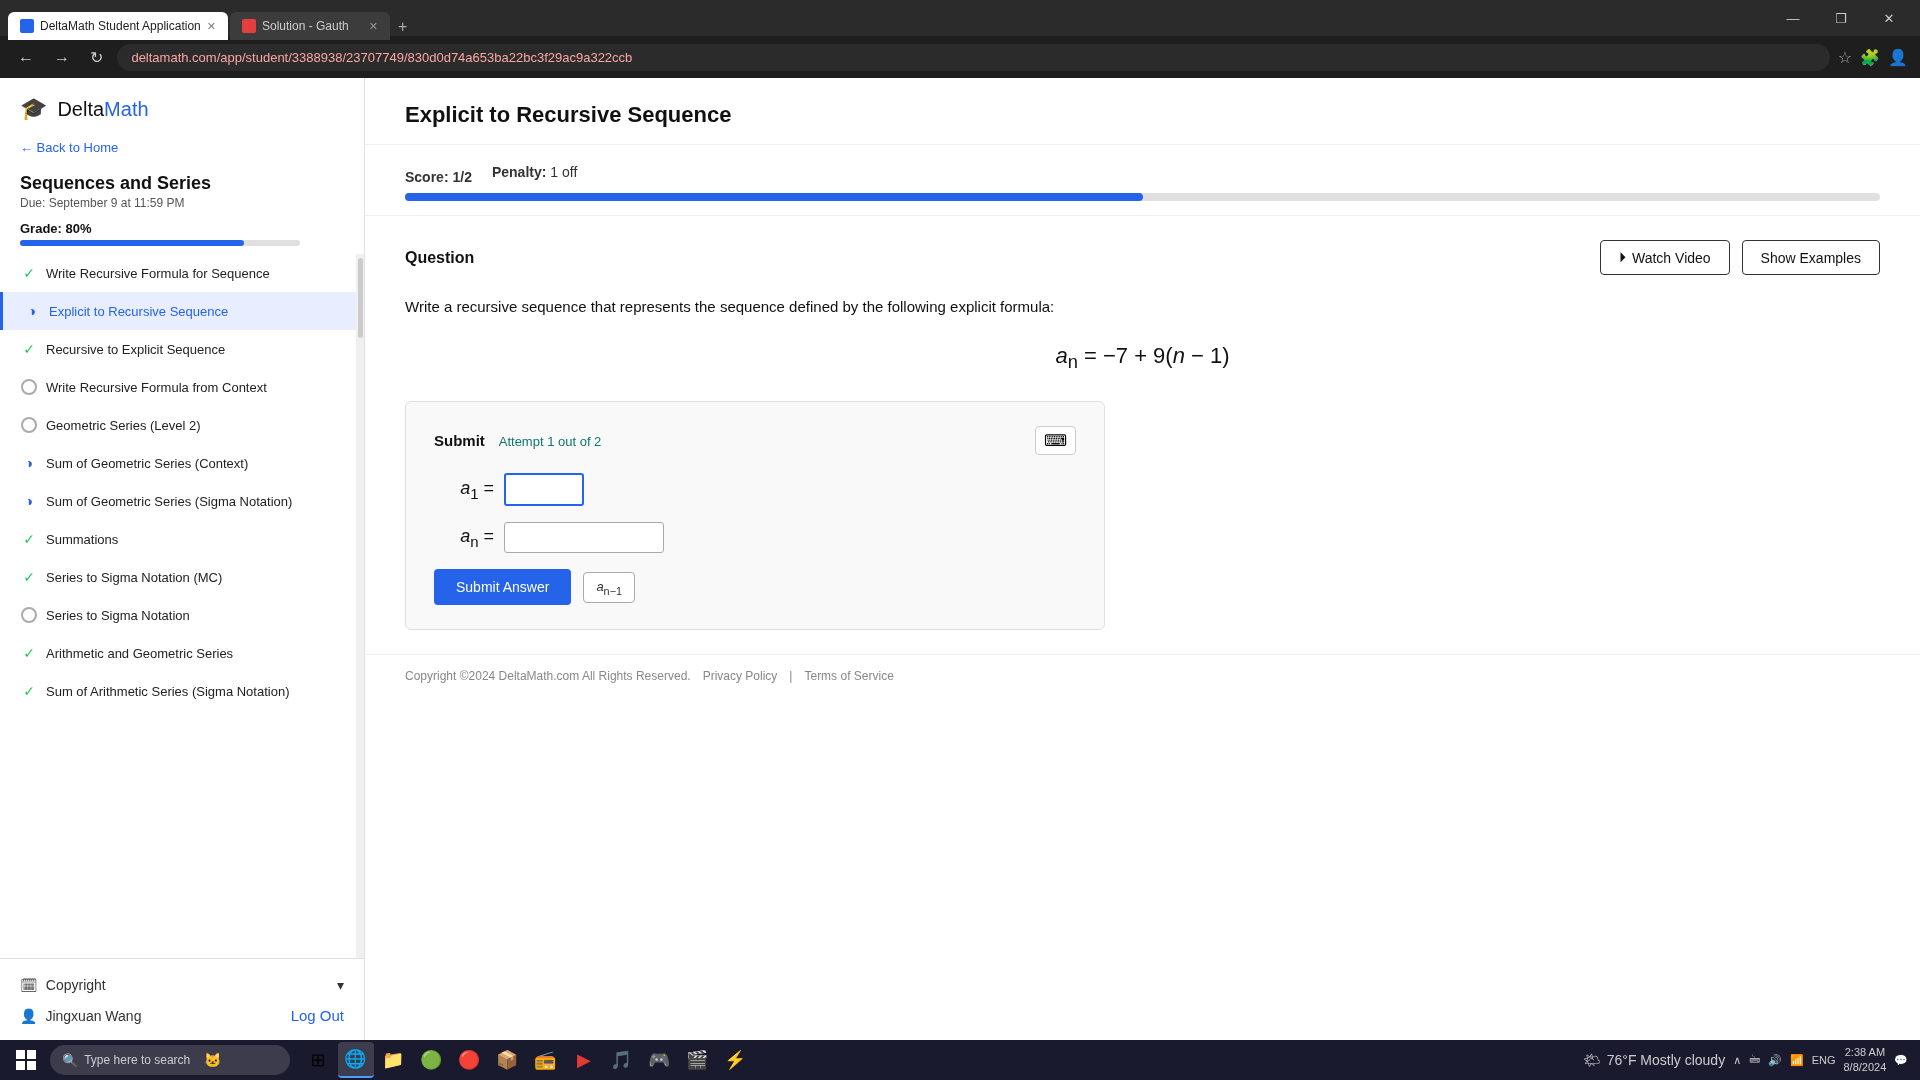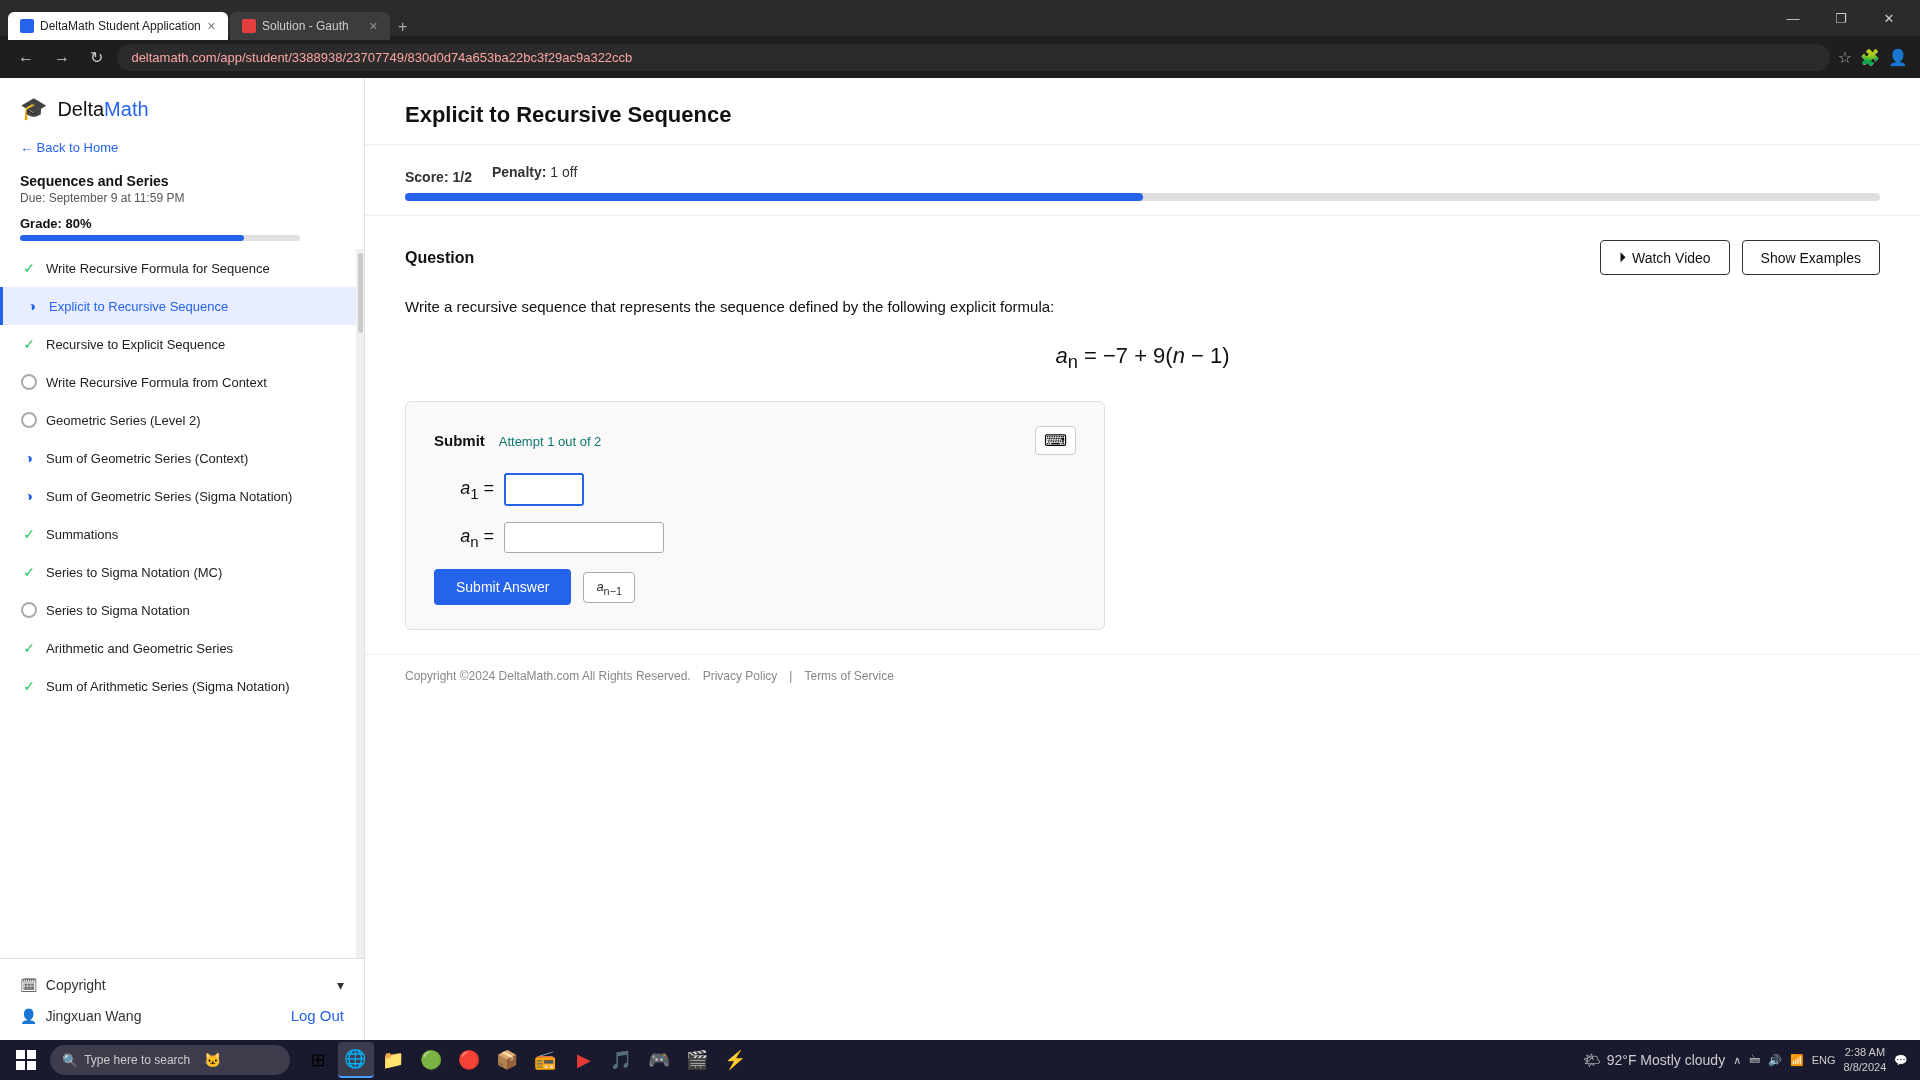--- a/index.html
+++ b/index.html
@@ -155,21 +155,21 @@
       cursor: pointer;
       display: flex;
       align-items: center;
       gap: 4px;
     }
     .assignment-info {
       padding: 10px 20px 6px;
     }
     .assignment-title {
       font-weight: bold;
-      font-size: 14px;
+      font-size: 18px;
       color: #111;
     }
     .assignment-due {
       font-size: 12px;
       color: #555;
       margin-top: 2px;
     }
     .grade-row {
       padding: 4px 20px 8px;
     }
@@ -823,21 +823,21 @@
     <div class="taskbar-icon" style="color:#e53935;">▶</div>
     <div class="taskbar-icon">🎵</div>
     <div class="taskbar-icon">🎮</div>
     <div class="taskbar-icon">🎬</div>
     <div class="taskbar-icon">⚡</div>
   </div>
 
   <div class="taskbar-right">
     <div class="sys-icons">
       <span>🌤</span>
-      <span>92°F  Mostly cloudy</span>
+      <span>76°F  Mostly cloudy</span>
     </div>
     <span>∧</span>
     <span>🖮</span>
     <span>🔊</span>
     <span>📶</span>
     <span>ENG</span>
     <div class="time-date">
       <div>2:38 AM</div>
       <div>8/8/2024</div>
     </div>

